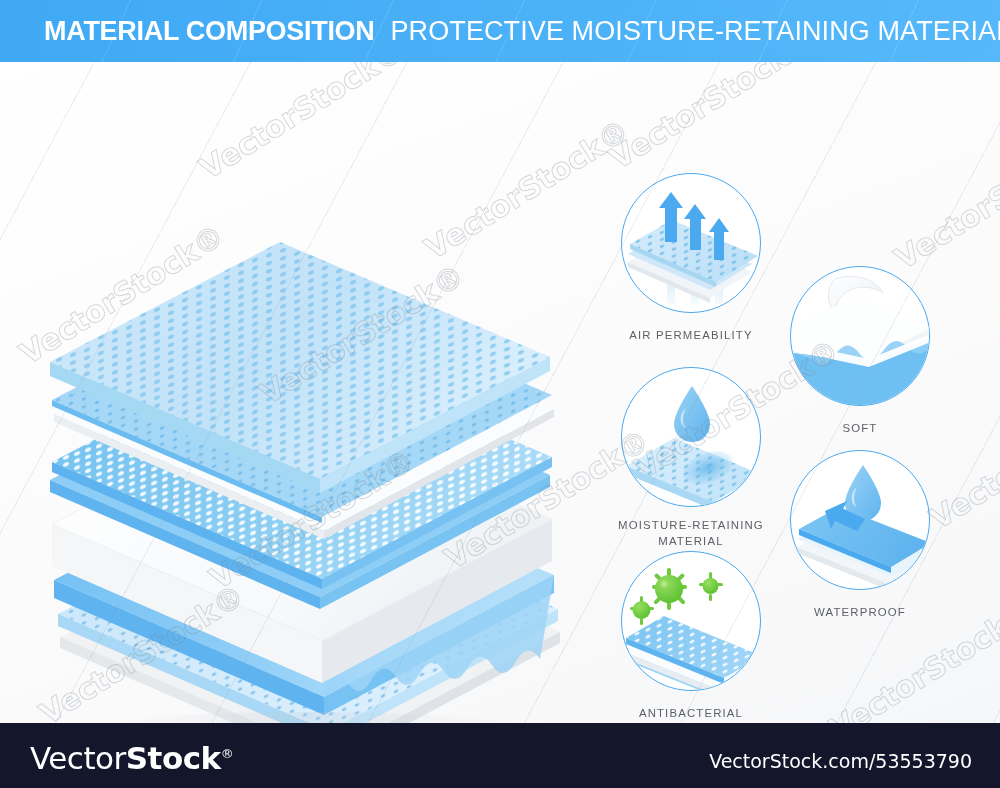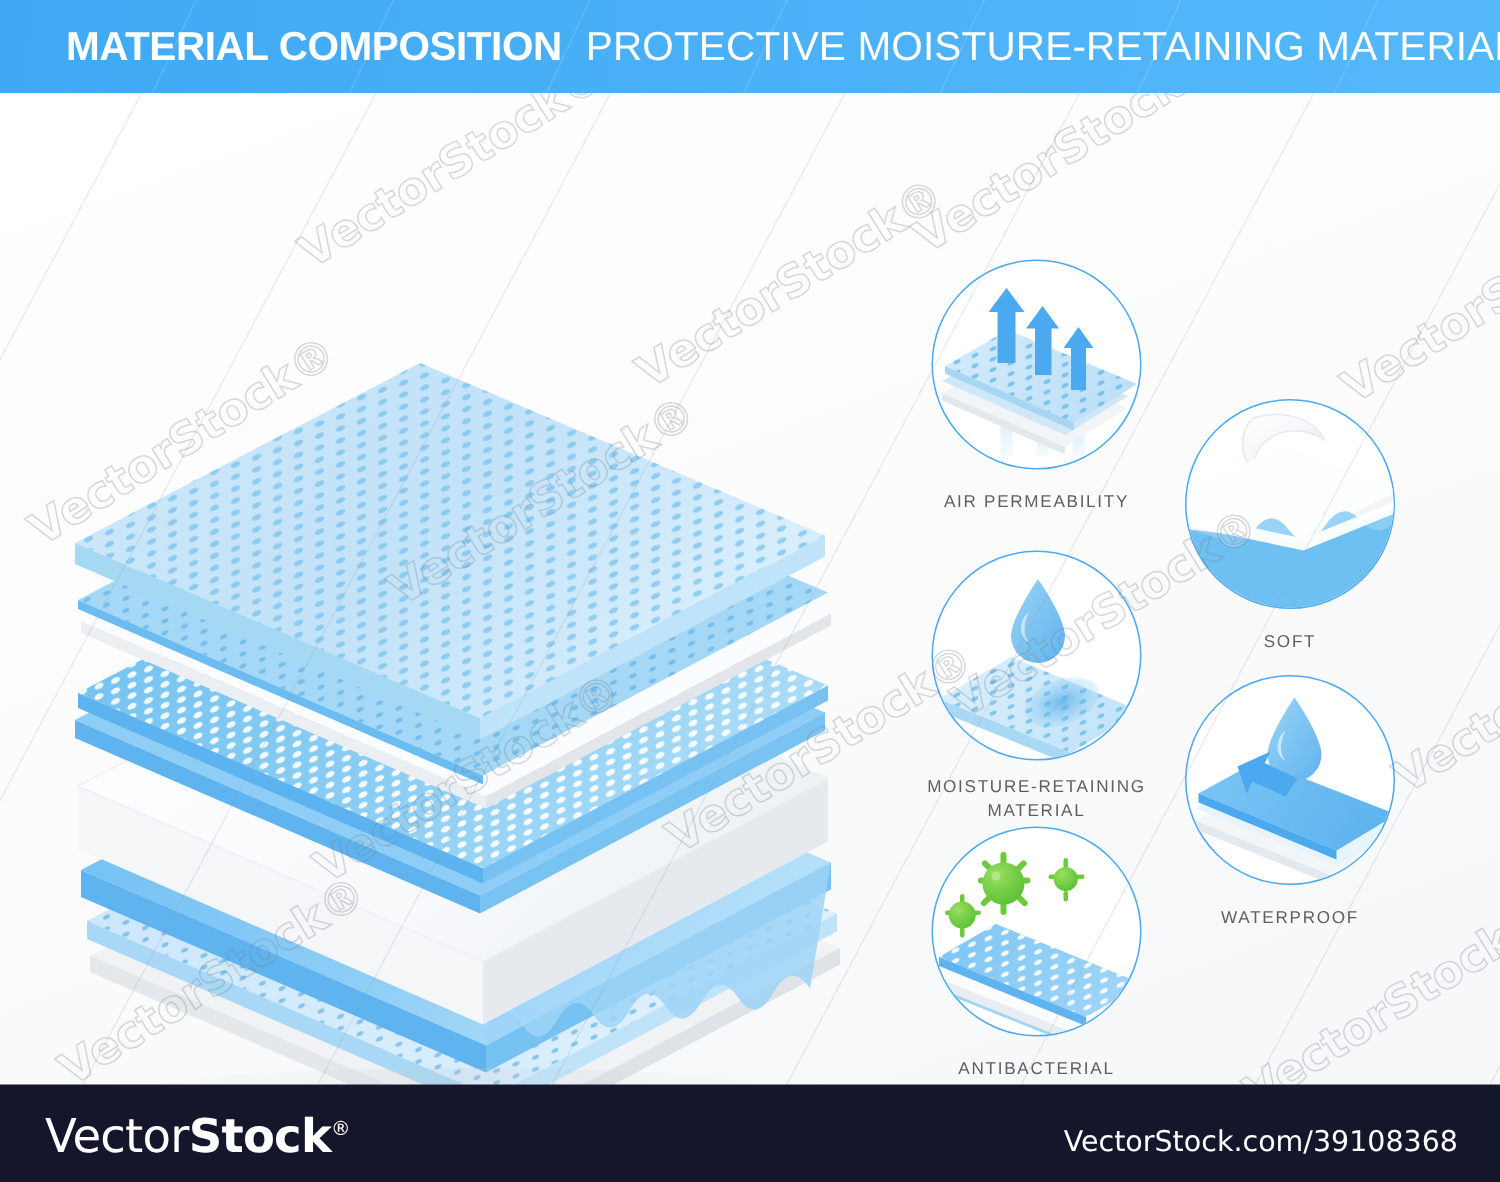--- a/index.html
+++ b/index.html
@@ -453,16 +453,16 @@
     <div class="wmlogo" style="left:880px;top:120px;">VectorStock®</div>
     <div class="wmlogo" style="left:915px;top:380px;">VectorStock®</div>
     <div class="wmlogo" style="left:25px;top:575px;">VectorStock®</div>
     <div class="wmlogo" style="left:815px;top:590px;">VectorStock®</div>
   </div>
 
   <div id="footer">
     <div id="brand">
       <span class="b1">Vector</span><span class="b2">Stock</span><span class="reg">®</span>
     </div>
-    <div id="vsurl">VectorStock.com/39108368</div>
+    <div id="vsurl">VectorStock.com/53553790</div>
   </div>
 
 </div>
 
 </body></html>

